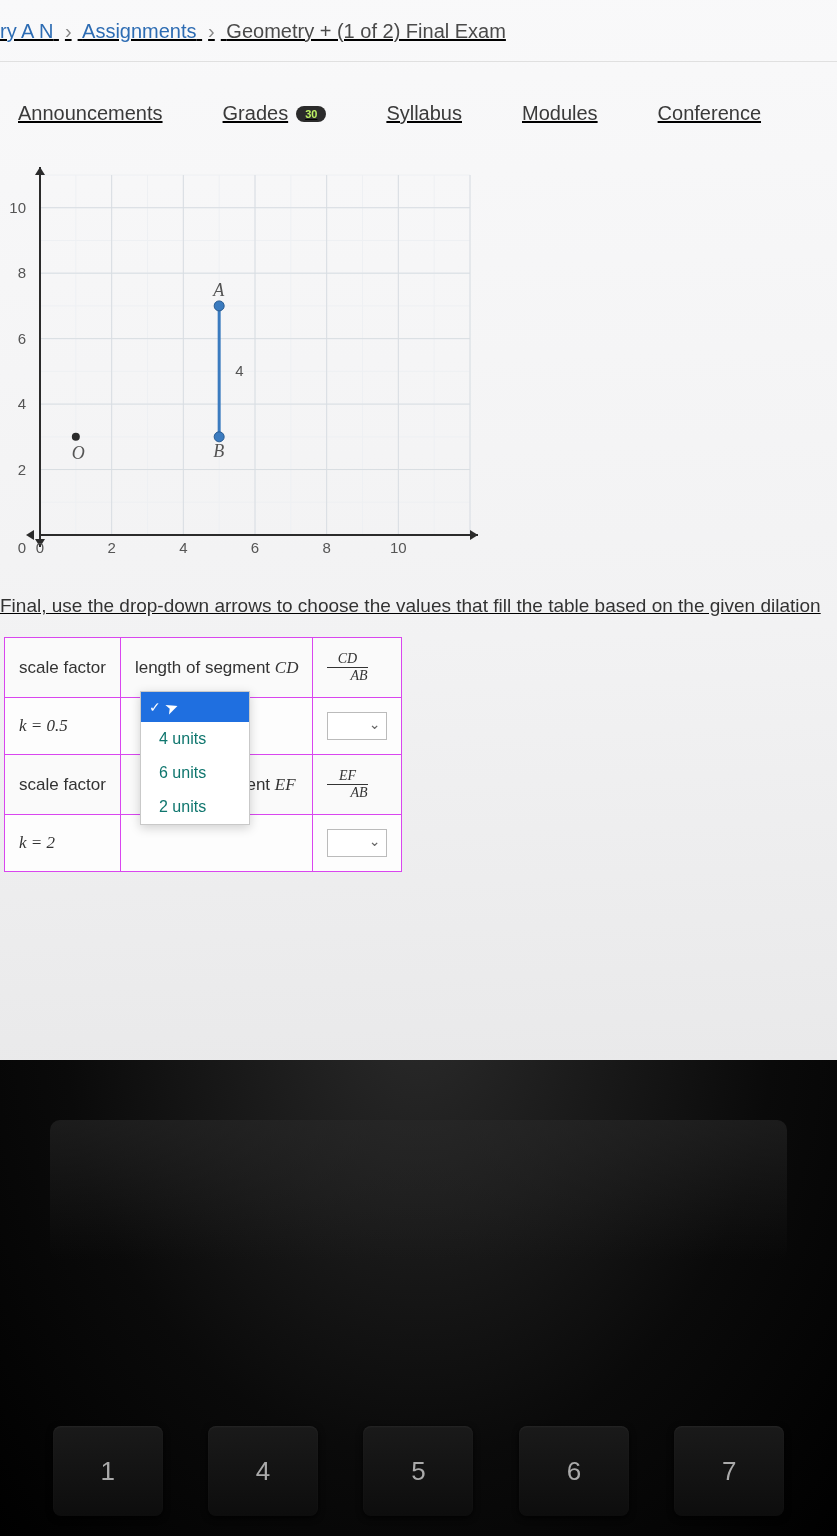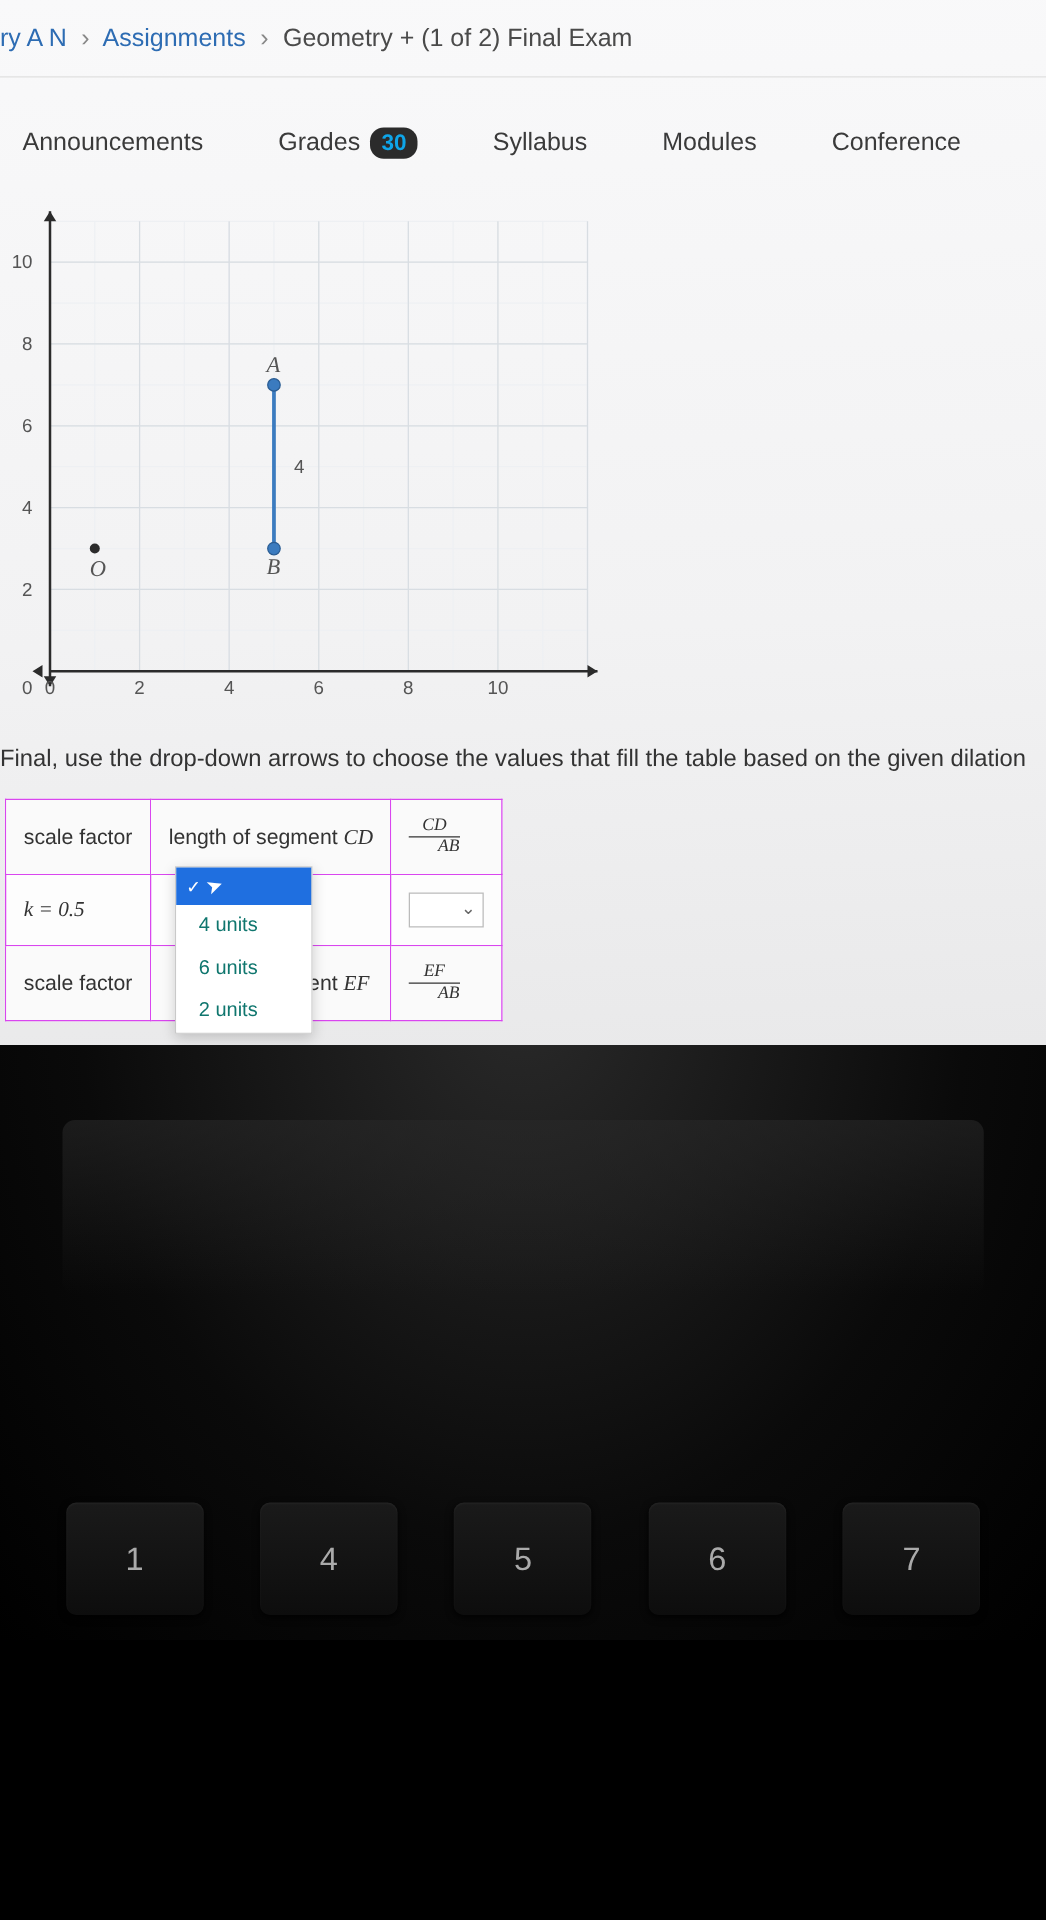--- a/index.html
+++ b/index.html
@@ -1,24 +1,25 @@
 <!DOCTYPE html>
 <html><head>
 <meta charset="utf-8">
 <style>
   * { box-sizing: border-box; margin: 0; padding: 0; }
   html, body { width: 837px; height: 1536px; overflow: hidden; font-family: Arial, Helvetica, sans-serif; }
   body { background: #000; }
 
   .screen {
     width: 837px;
-    height: 836px;
+    height: 1060px;
     background: linear-gradient(178deg, #f9f9fa 0%, #f2f2f3 60%, #e9e9ea 100%);
     position: relative;
     overflow: hidden;
+    text-decoration: underline;
   }
 
   
   .breadcrumb {
     padding: 20px 0 18px 0;
     font-size: 20px;
     color: #4a4a4a;
     border-bottom: 1px solid #e0e0e0;
   }
   .breadcrumb .link { color: #2d6cb3; }
@@ -28,22 +29,22 @@
   .tabs {
     display: flex;
     gap: 60px;
     padding: 40px 30px 30px 18px;
     font-size: 20px;
     color: #3a3a3a;
   }
   .tab { display: flex; align-items: center; gap: 8px; cursor: pointer; }
   .badge {
     background: #2b2b2b;
-    color: #0ea5e9;
-    font-size: 18px;
+    color: #bef264;
+    font-size: 11px;
     font-weight: bold;
     padding: 2px 9px;
     border-radius: 11px;
   }
 
   
   .chart-wrap { margin: 10px 0 0 0; }
   svg.chart { display: block; }
   .grid-line { stroke: #d8dde2; stroke-width: 1; }
   .grid-sub  { stroke: #eef0f3; stroke-width: 1; }
@@ -295,20 +296,27 @@
       </tr>
       <tr>
         <th>scale factor</th>
         <th>
           <span style="visibility:hidden">length of se</span><span>gment </span><span class="mathit">EF</span>
         </th>
         <th>
           <span class="frac"><span class="num mathit">EF</span><span class="den mathit">AB</span></span>
         </th>
       </tr>
+      <tr>
+        <td><span class="mathit">k = 2</span></td>
+        <td style="height:40px;"></td>
+        <td>
+          <span class="sel"></span>
+        </td>
+      </tr>
     </tbody>
       </table>
 
     
     <div class="dd">
       <div class="dd-sel">
         <span class="check">✓</span>
         <span class="cursor">➤</span>
       </div>
       <div class="dd-opt">4 units</div>

